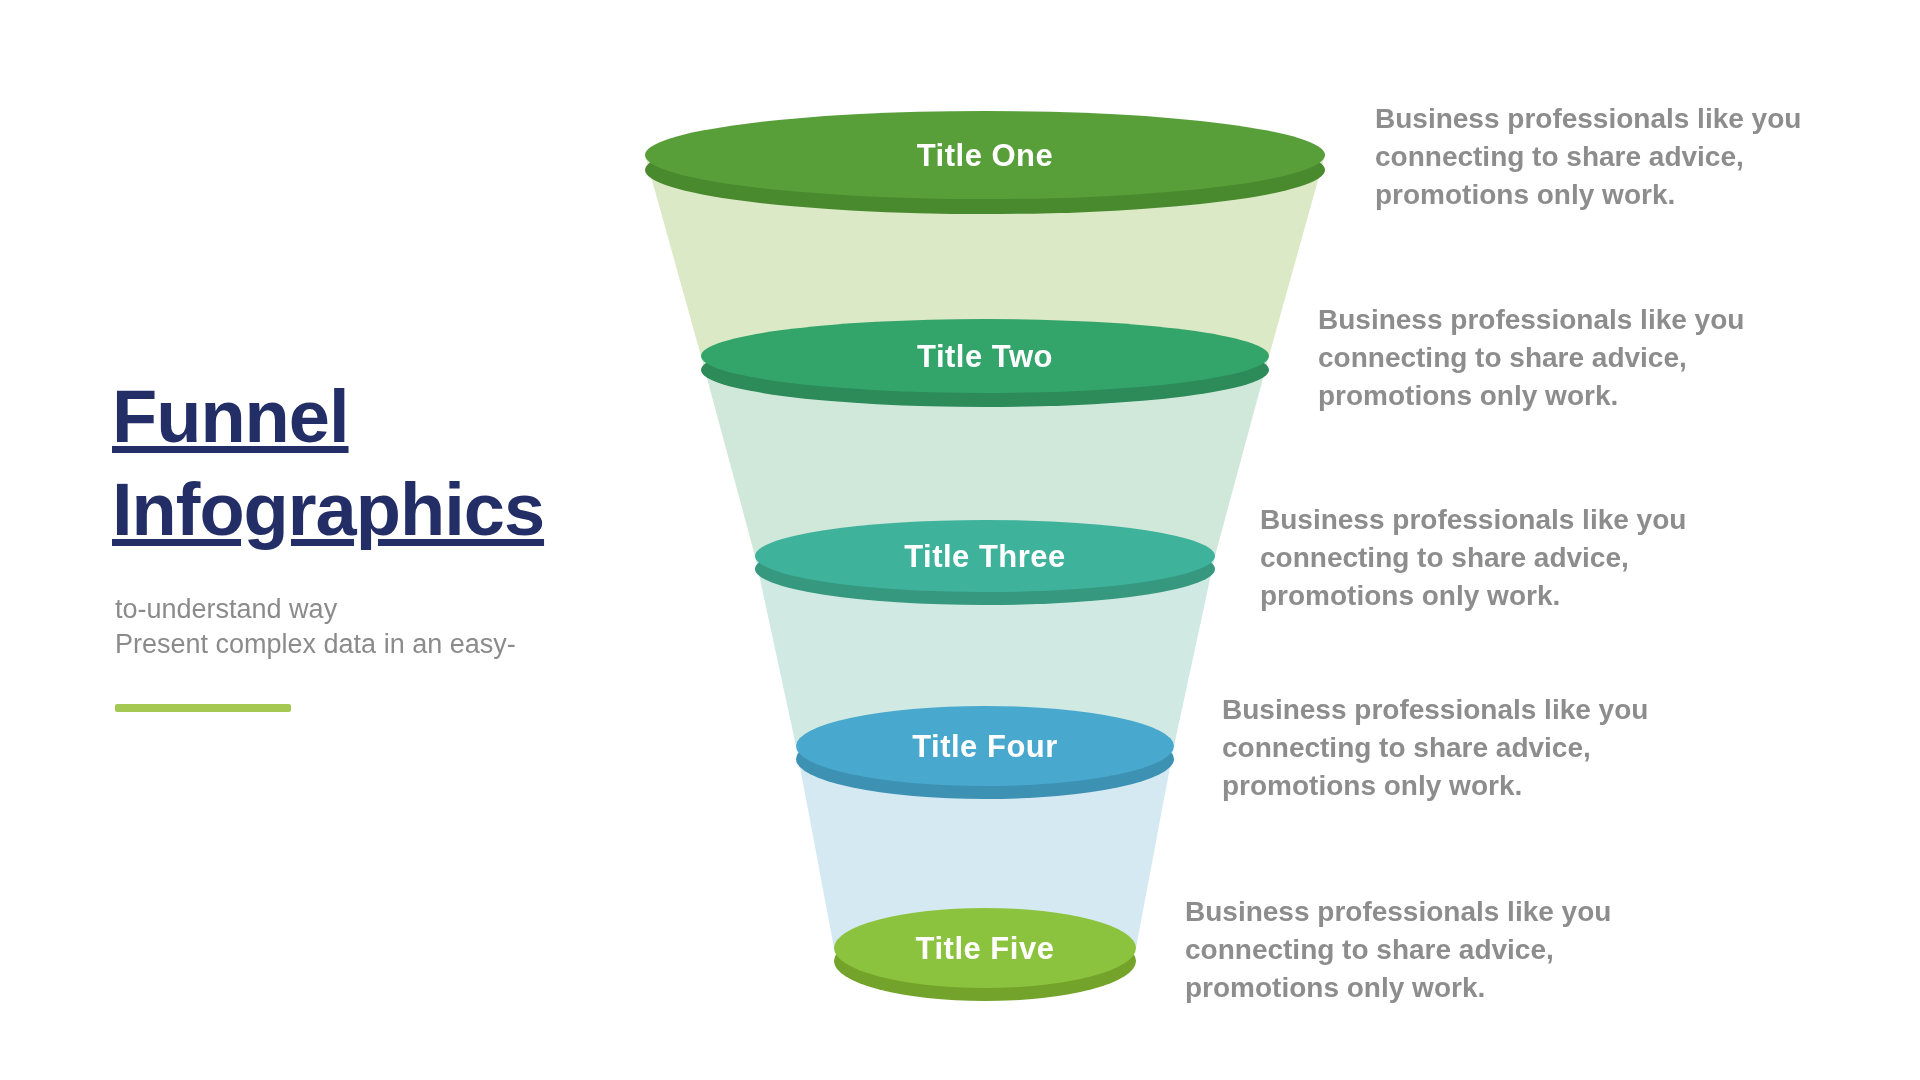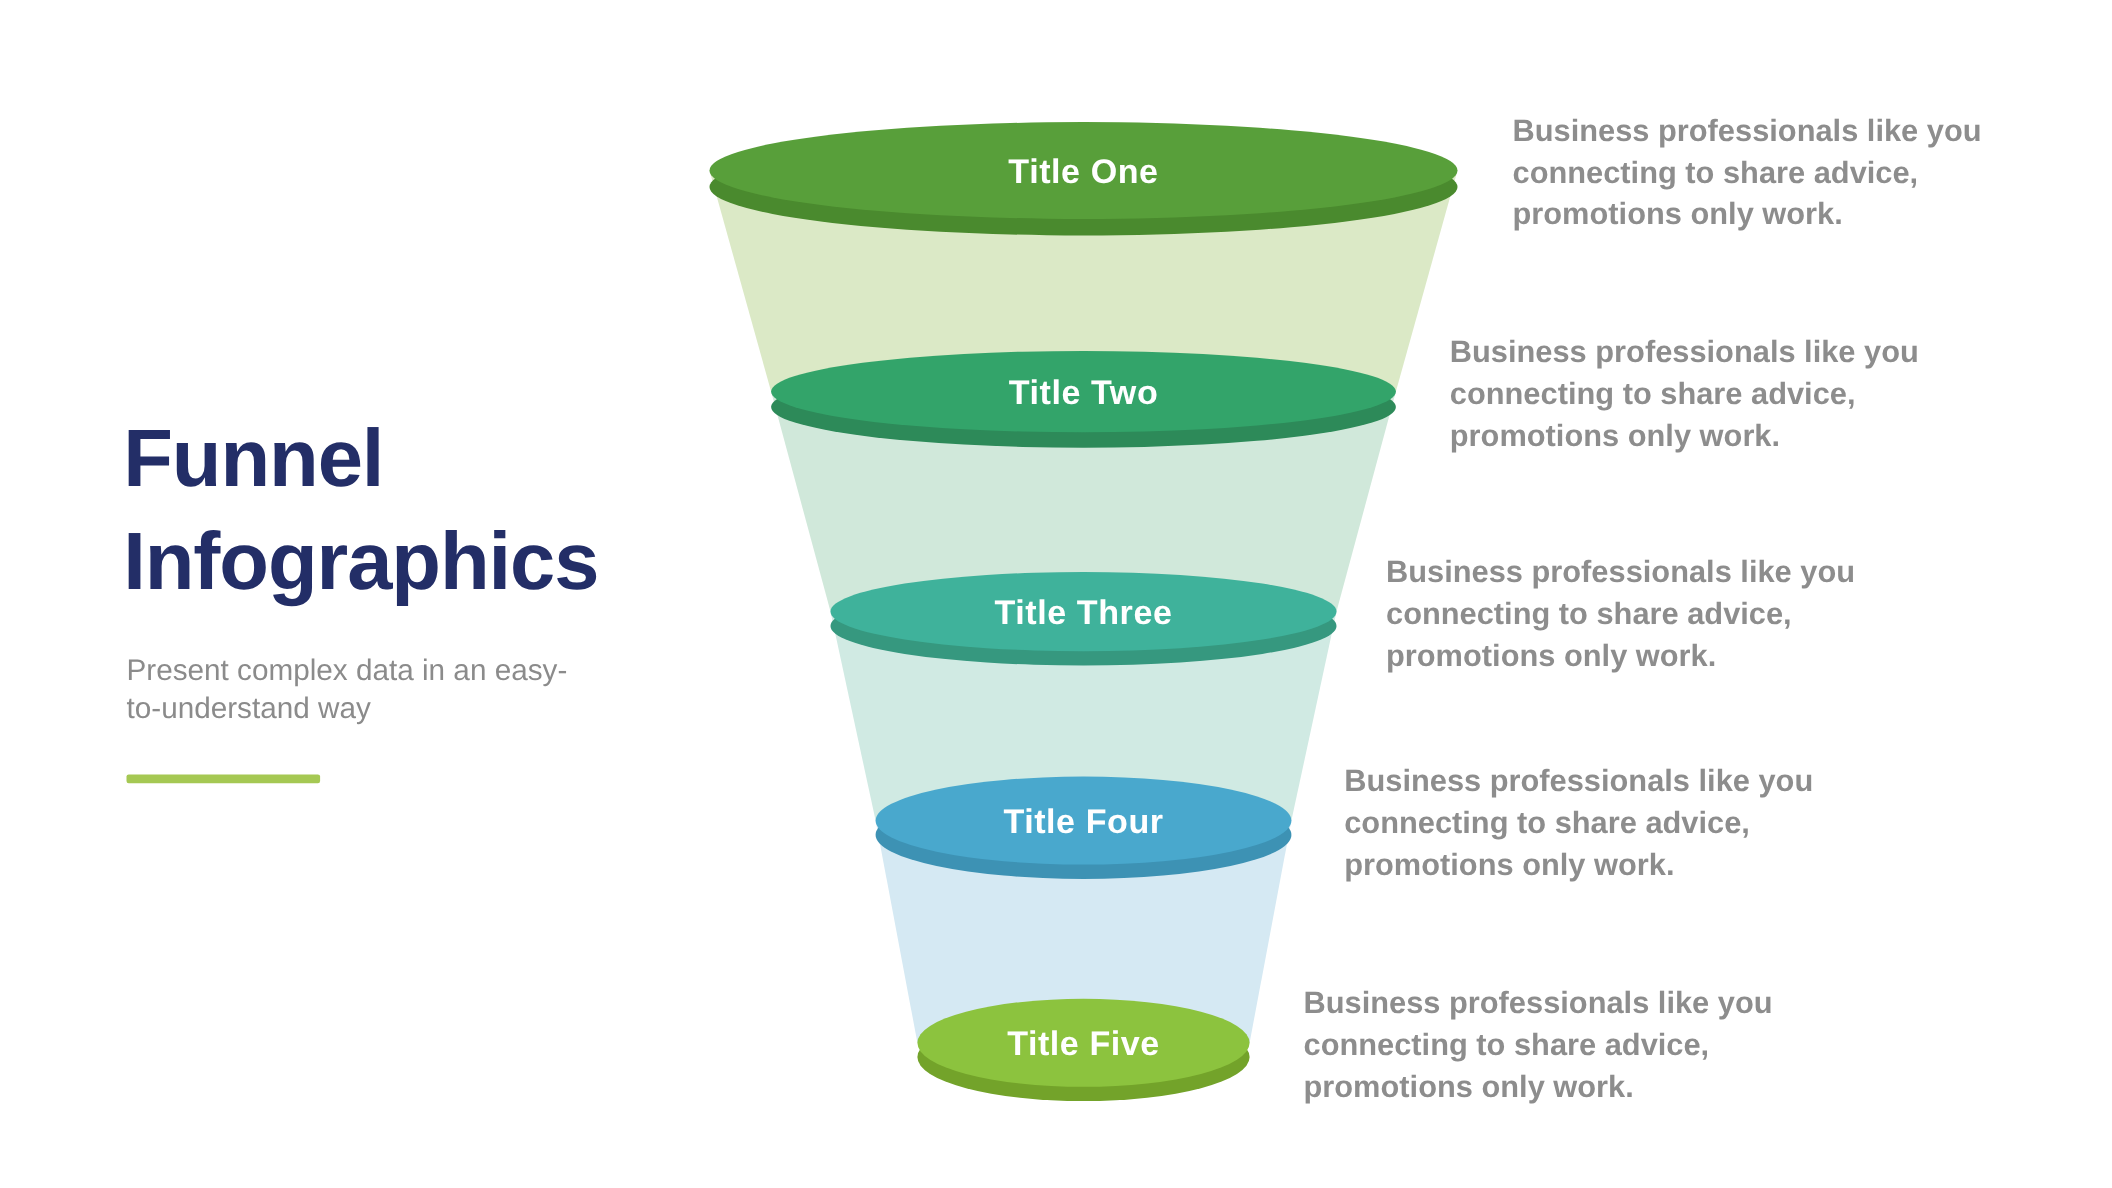--- a/index.html
+++ b/index.html
@@ -62,24 +62,24 @@
   .b3 { left: 1260px; top: 501px; }
   .b4 { left: 1222px; top: 691px; }
   .b5 { left: 1185px; top: 893px; }
 </style>
 </head>
 <body>
 
 <div class="slide">
 
   <div class="left-panel">
-    <h1 class="page-title" style="color: rgb(35, 46, 103);">Funnel Infographics</h1>
+    <h1 class="page-title" style="color: rgb(35, 46, 103); text-decoration: underline;">Funnel Infographics</h1>
     <div class="page-subtitle">
+      <div style="color: rgb(139, 139, 139);">to-understand way</div>
       <div style="color: rgb(139, 139, 139);">Present complex data in an easy-</div>
-      <div style="color: rgb(139, 139, 139);">to-understand way</div>
     </div>
     <div class="accent-bar" style="background:#a5c853;"></div>
   </div>
 
   <svg class="funnel-svg" viewBox="0 0 1920 1080">
 
     <polygon points="645,155 1325,155 1269,356 701,356" fill="#dbe9c6"></polygon>
     <polygon points="701,356 1269,356 1215,556 755,556" fill="#d0e8da"></polygon>
     <polygon points="755,556 1215,556 1174,746 796,746" fill="#d0eae3"></polygon>
     <polygon points="796,746 1174,746 1136,948 834,948" fill="#d5e9f3"></polygon>

